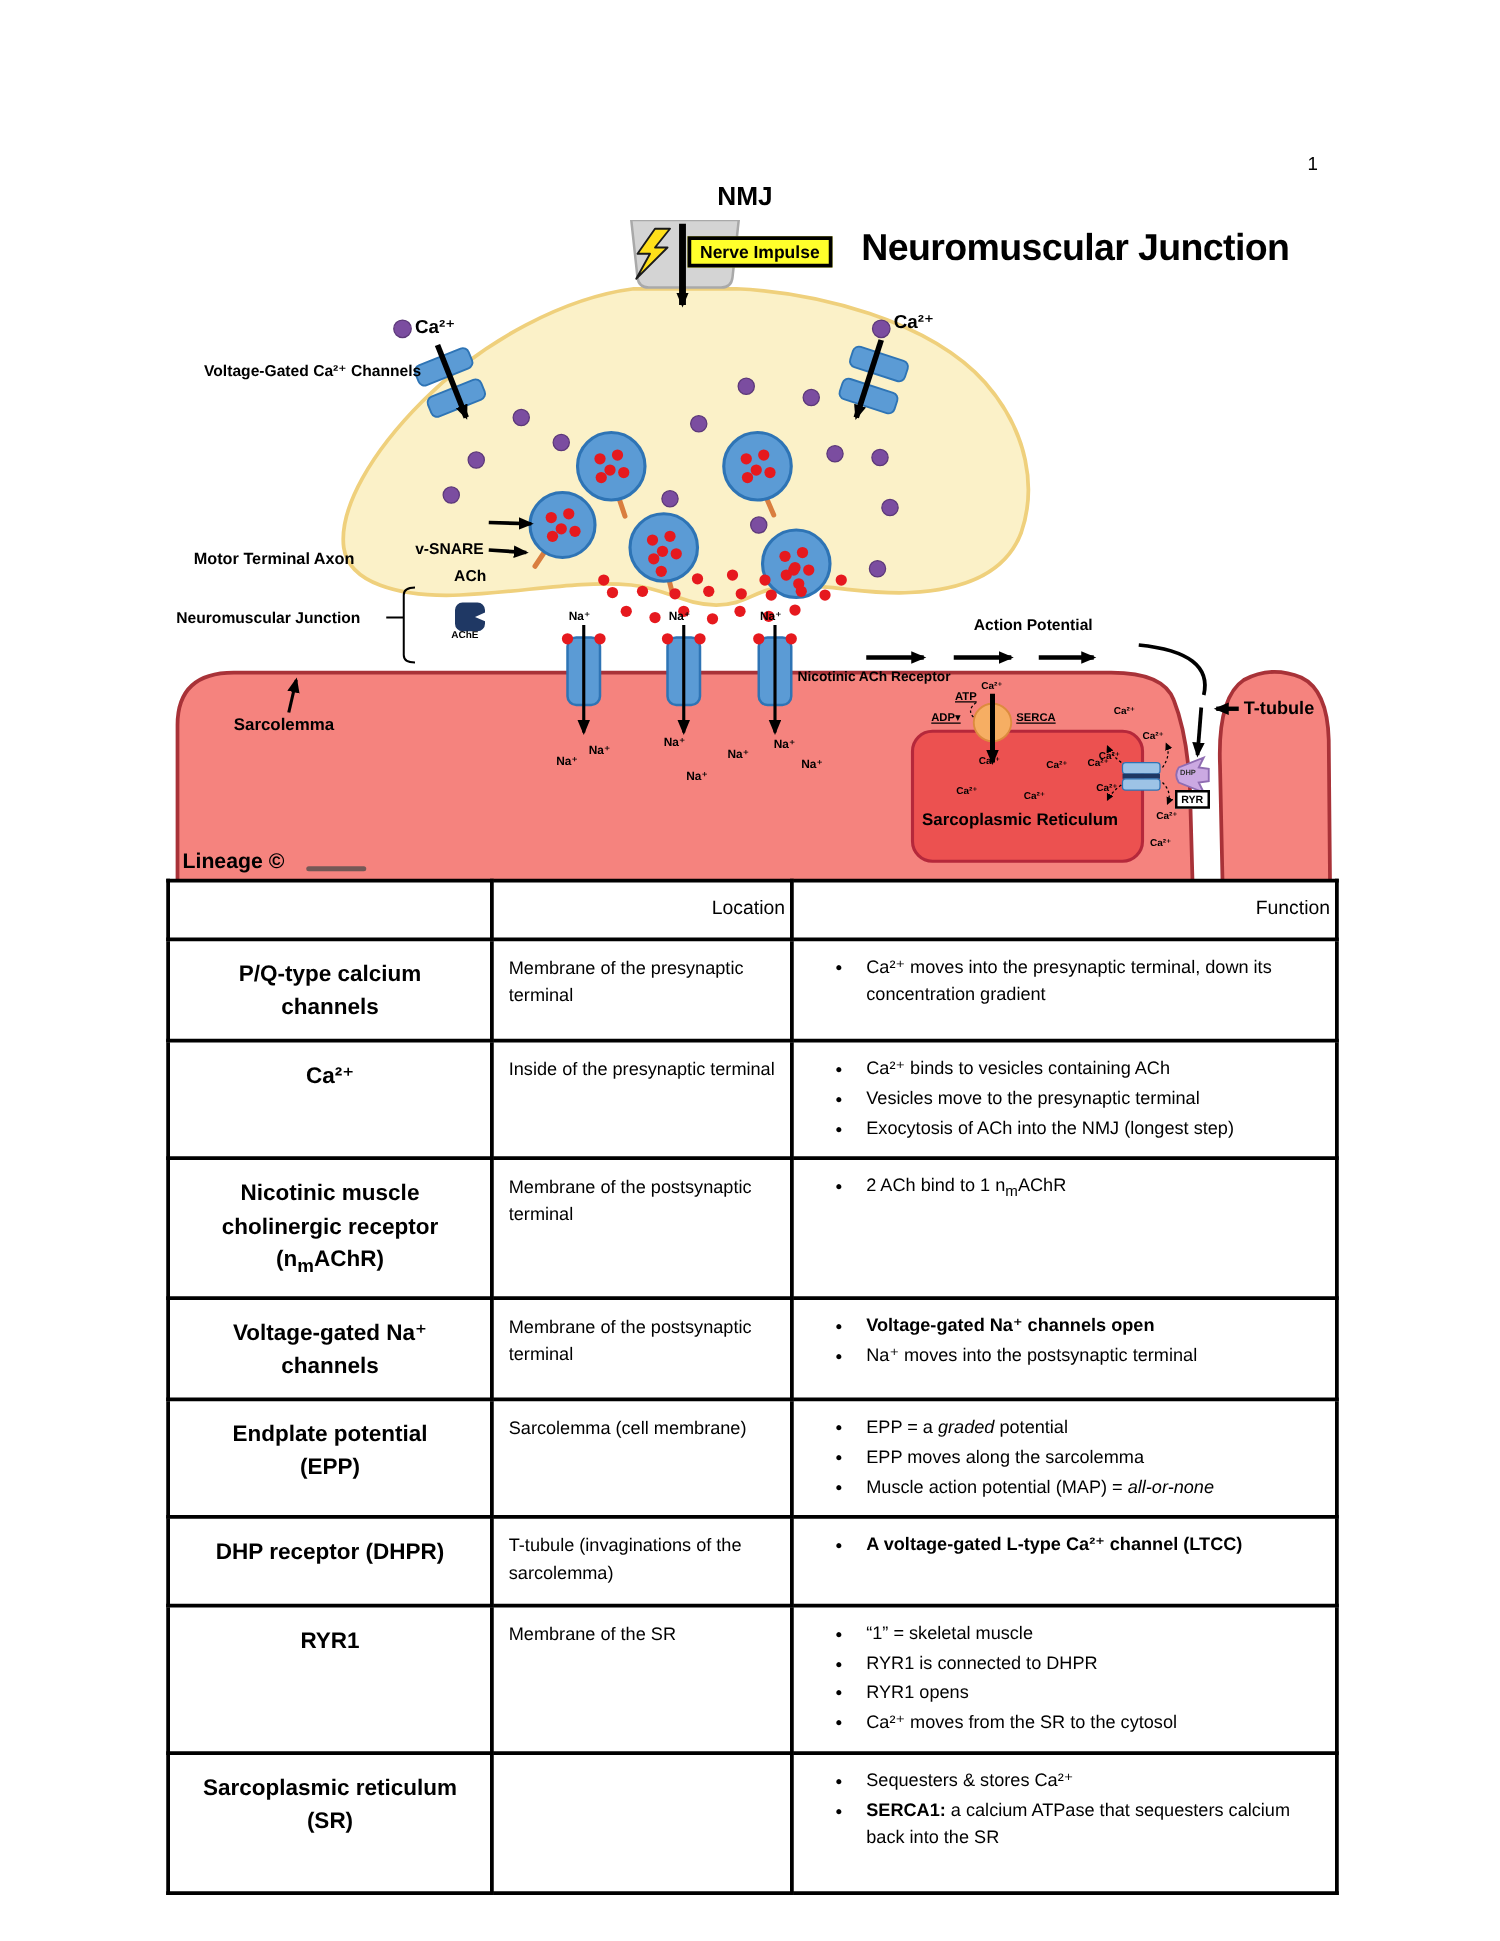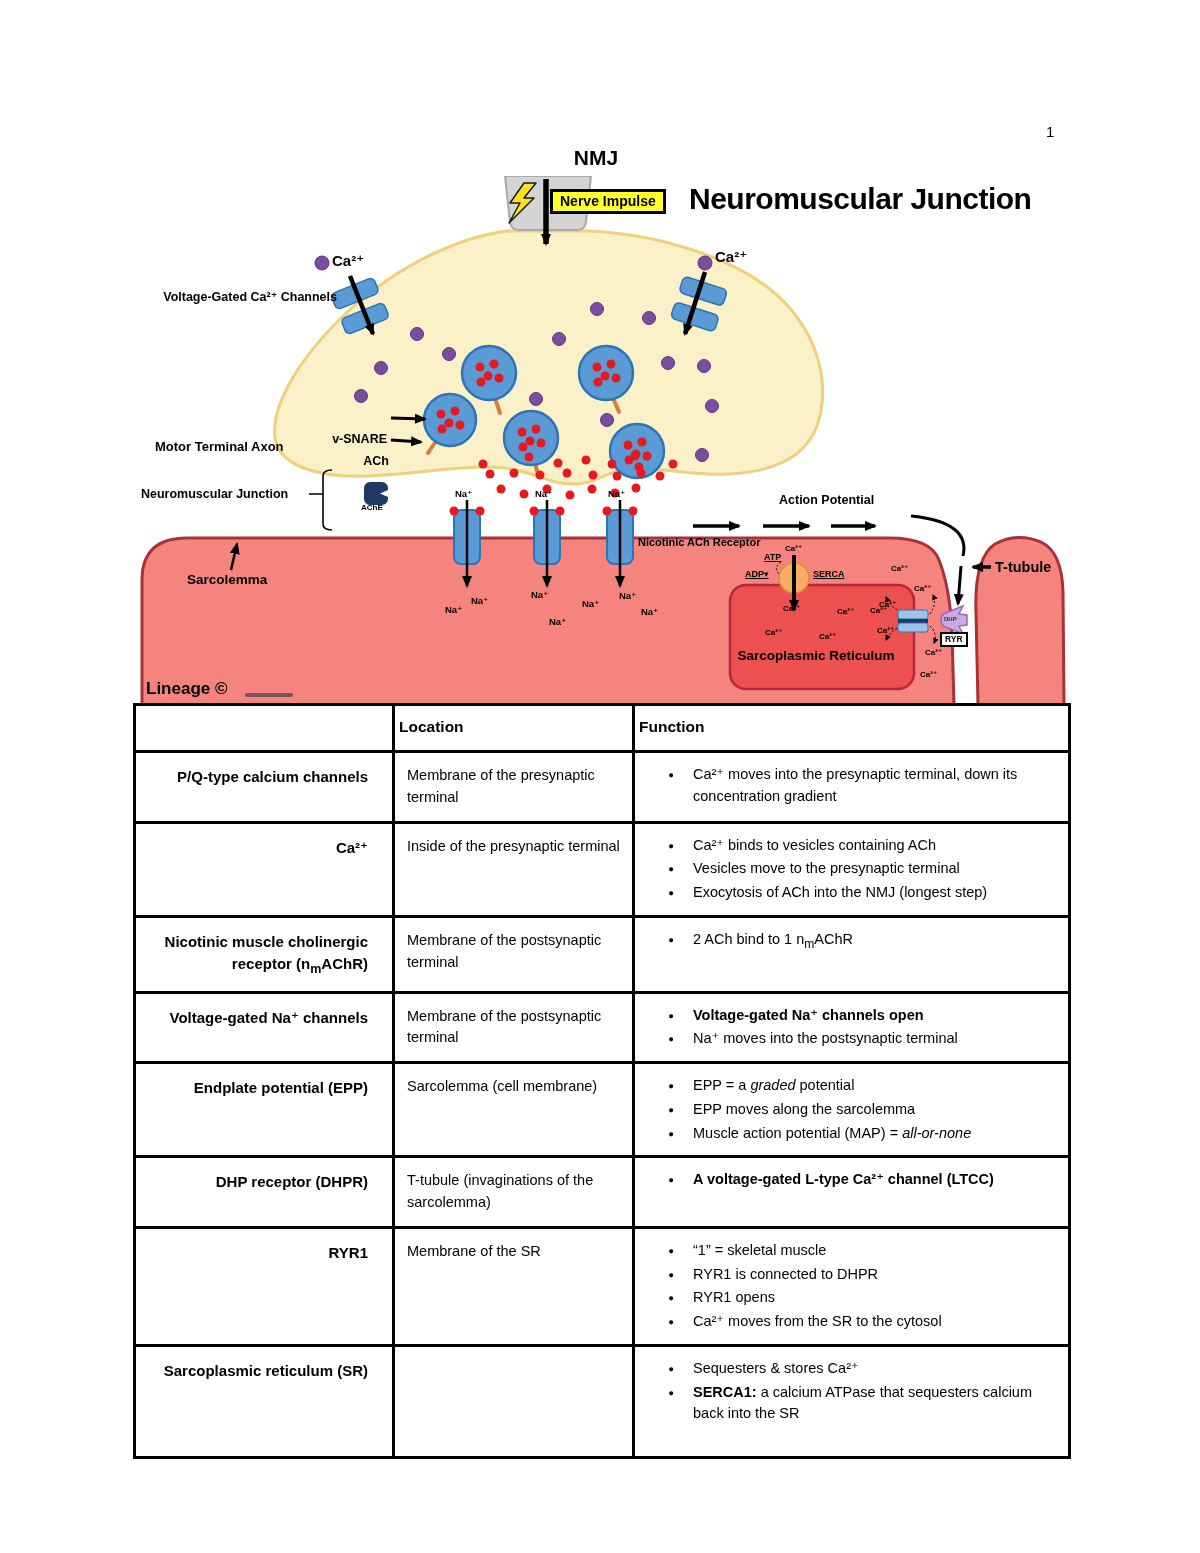--- a/index.html
+++ b/index.html
@@ -27,22 +27,22 @@
   .dl-ache { font-size:8px; }
   .dl-ryr { font-size:8.5px; background:#fff; border:2px solid #000; padding:0 3px; line-height:11px;margin-left:41px; }
   .dl-dhp { font-size:6px; color:#333; }
   .dl-ttub { font-size:14.5px; }
   .dl-srlab { font-size:13.5px; width:162px; text-align:center; white-space:normal; line-height:1.15; }
   .dl-lineage { font-size:17px; }
   .smudge { position:absolute; height:4px; background:#4a4a4a; border-radius:2px; opacity:.75; }
 
   table.ntable { position:absolute; left:133px; top:703px; width:935px; border-collapse:collapse; table-layout:fixed; }
   .ntable th, .ntable td { border:3px solid #000; vertical-align:top; }
-  .ntable th { font-size:15.5px; text-align:left; padding:12px 4px 10px; font-weight:bold; }
-  td.cname { font-weight:bold; font-size:15px; text-align:right; padding:13px 24px; line-height:1.45; }
+  .ntable th { font-size:15.5px; text-align:right; padding:12px 4px 10px; font-weight:normal; }
+  td.cname { font-weight:bold; font-size:18px; text-align:center; padding:13px 24px; line-height:1.45; }
   td.cloc { font-size:14.5px; padding:12px 12px; line-height:1.5; }
   td.cfn { font-size:14.5px; padding:9px 10px 9px 14px; }
   ul.blts { margin:0; padding:0; list-style:none; }
   ul.blts li { display:flex; line-height:1.5; margin:2px 0; }
   ul.blts .b { flex:none; width:44px; text-align:center; font-size:9.5px; padding-top:4px; }
   ul.blts .t { flex:1; }
   .bold { font-weight:bold; }
   .ital { font-style:italic; }
 </style>
 </head>

